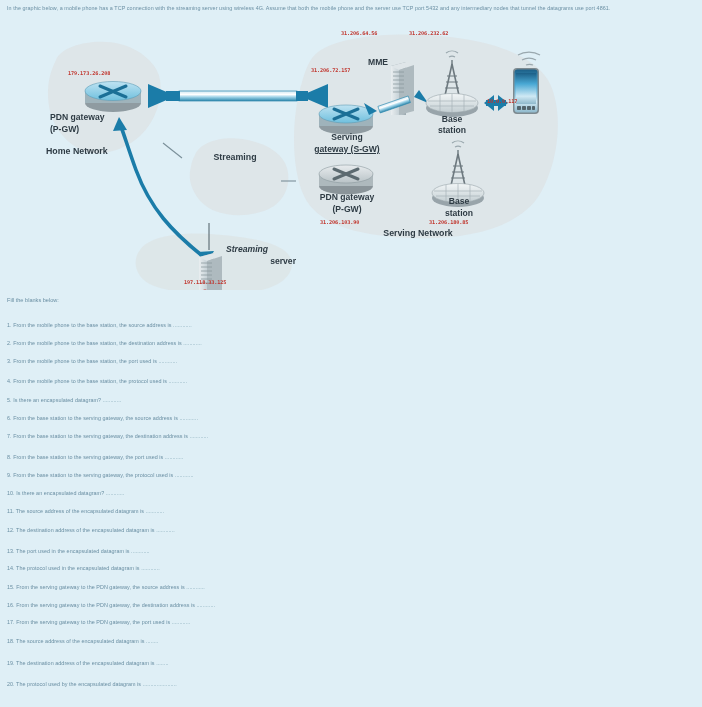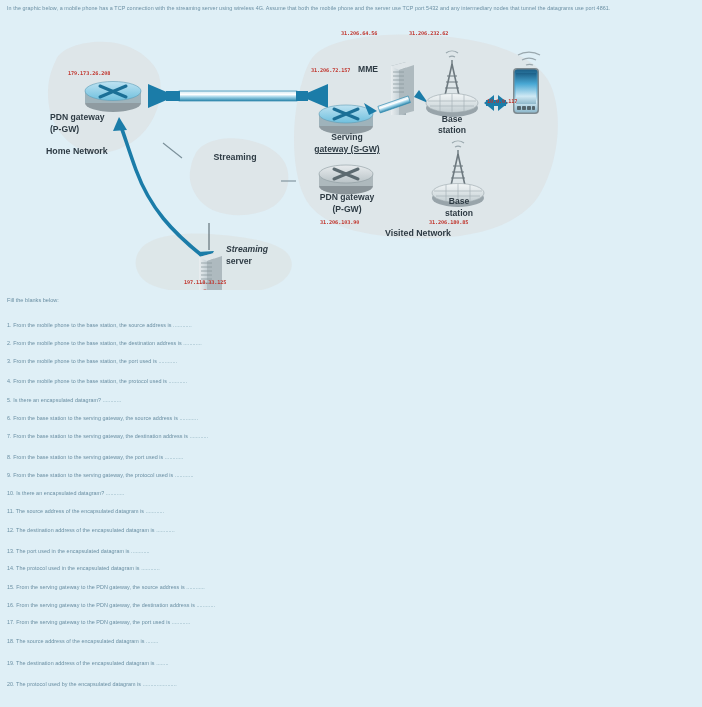--- a/index.html
+++ b/index.html
@@ -269,40 +269,40 @@
   <div class="dgm-label" style="left:50px; top:106px; width:90px; text-align:left;">(P-GW)</div>
   <div class="dgm-label region" style="left:46px; top:128px; width:90px; text-align:left;">Home Network</div>
 
   <div class="dgm-label region" style="left:205px; top:134px; width:60px;">Streaming</div>
 
   <div class="dgm-ip" style="left:311px; top:49px;">31.206.72.157</div>
   <div class="dgm-label" style="left:306px; top:114px; width:82px;">Serving</div>
   <div class="dgm-label" style="left:295px; top:126px; width:104px;text-decoration:underline;">gateway (S-GW)</div>
 
   <div class="dgm-ip" style="left:341px; top:12px;">31.206.64.56</div>
-  <div class="dgm-label" style="left:348px; top:39px; width:40px;margin-top:7px;">MME</div>
+  <div class="dgm-label" style="left:358px; top:39px; width:40px;">MME</div>
 
   <div class="dgm-ip" style="left:409px; top:12px;">31.206.232.62</div>
   <div class="dgm-label" style="left:427px; top:96px; width:50px;">Base</div>
   <div class="dgm-label" style="left:427px; top:107px; width:50px;">station</div>
 
   <div class="dgm-ip" style="left:487px; top:80px;">10.0.0.117</div>
 
   <div class="dgm-label" style="left:303px; top:174px; width:88px;">PDN gateway</div>
   <div class="dgm-label" style="left:303px; top:186px; width:88px;">(P-GW)</div>
   <div class="dgm-ip" style="left:320px; top:201px;">31.206.103.90</div>
 
   <div class="dgm-label" style="left:434px; top:178px; width:50px;">Base</div>
   <div class="dgm-label" style="left:434px; top:190px; width:50px;">station</div>
   <div class="dgm-ip" style="left:429px; top:201px;">31.206.180.85</div>
 
-  <div class="dgm-label region" style="left:368px; top:210px; width:100px;">Visited Network</div>
+  <div class="dgm-label region" style="left:368px; top:210px; width:100px;">Serving Network</div>
 
   <div class="dgm-label" style="left:226px; top:226px; width:70px; text-align:left;font-style:italic;">Streaming</div>
-  <div class="dgm-label" style="left:226px; top:238px; width:70px; text-align:left;">server</div>
+  <div class="dgm-label" style="left:226px; top:238px; width:70px; text-align:right;">server</div>
   <div class="dgm-ip" style="left:184px; top:261px;">197.118.33.125</div>
 </div>
 
 <div id="fill-heading">Fill the blanks below:</div>
 
 <div class="question" style="top:322px;">1. From the mobile phone to the base station, the source address is ............</div>
 <div class="question" style="top:340px;">2. From the mobile phone to the base station, the destination address is ............</div>
 <div class="question" style="top:358px;">3. From the mobile phone to the base station, the port used is   ............</div>
 <div class="question" style="top:378px;">4. From the mobile phone to the base station, the protocol used is   ............</div>
 <div class="question" style="top:397px;">5. Is there an encapsulated datagram? ............</div>

